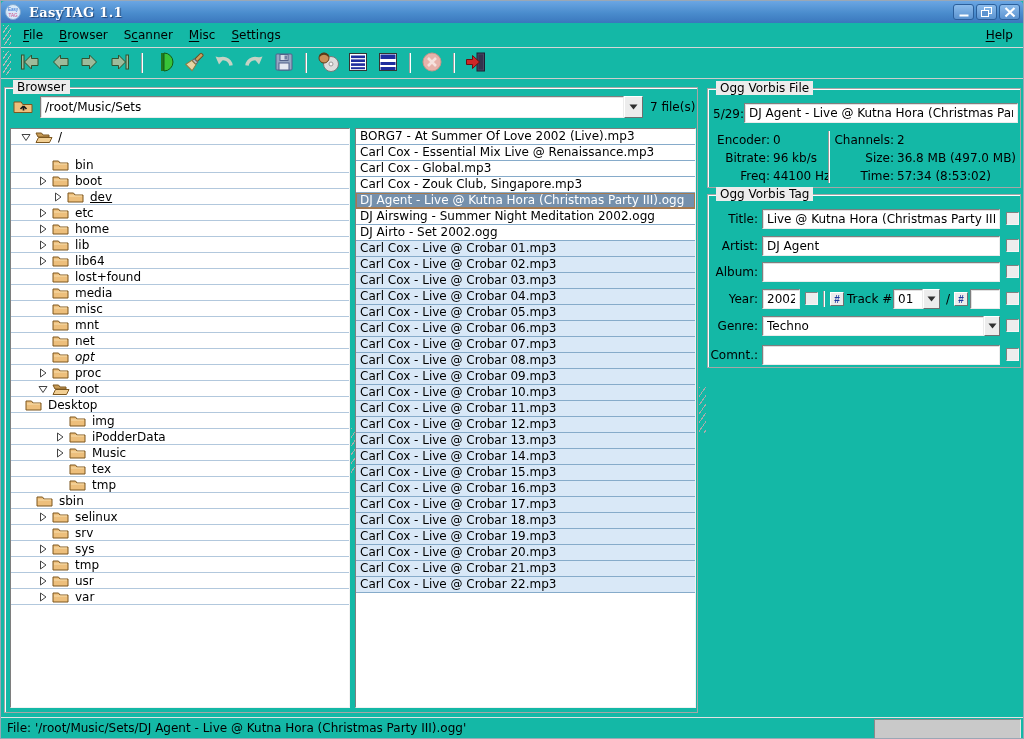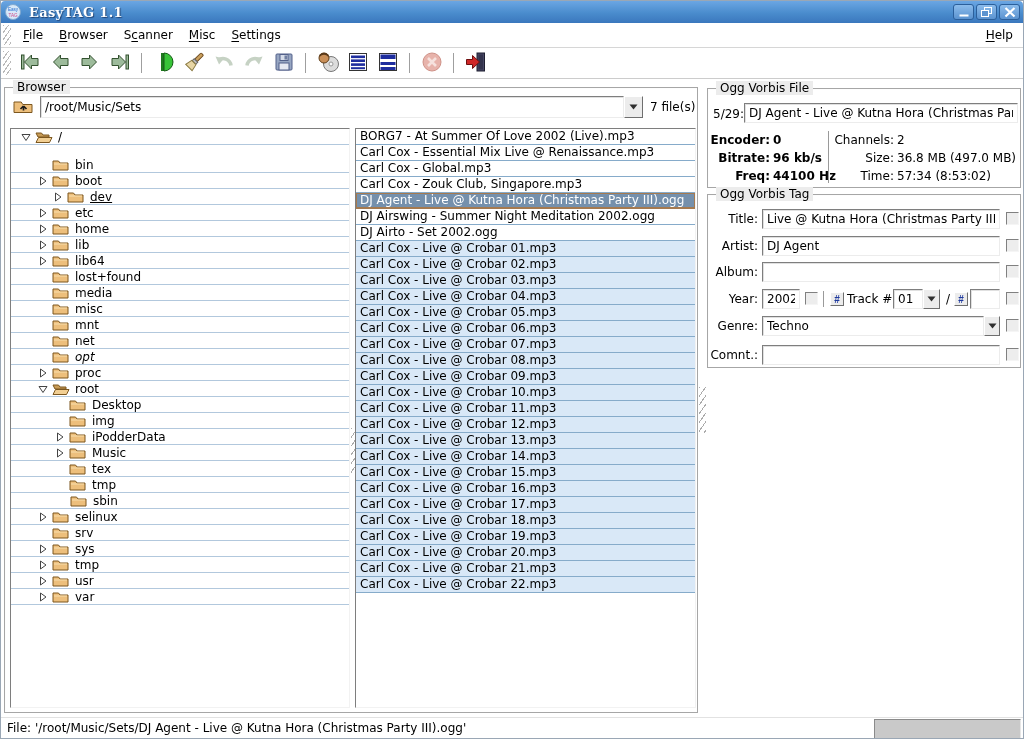--- a/index.html
+++ b/index.html
@@ -1,18 +1,18 @@
 <!DOCTYPE html>
 <html><head>
 <meta charset="utf-8">
 <style>
   * { margin:0; padding:0; box-sizing:border-box; }
   html,body { width:1024px; height:739px; overflow:hidden; }
   body { font-family:"DejaVu Sans","Liberation Sans",sans-serif; font-size:12px; background:#ececec; color:#000; }
-  #window { position:relative; width:1024px; height:739px; background:#ffffff; border:1px solid #9aa7b5; overflow:hidden; }
+  #window { position:relative; width:1024px; height:739px; background:#14b8a6; border:1px solid #9aa7b5; overflow:hidden; }
 
   
   .titlebar { position:absolute; left:0; top:0; width:100%; height:22px;
     background:linear-gradient(180deg,#6ba6e3 0%,#4a8ccd 55%,#3a77bd 100%);
     border-radius:4px 4px 0 0; display:flex; align-items:center; }
   .app-icon { margin-left:4px; width:16px; height:16px; display:inline-flex; }
   .title-text { margin-left:8px; color:#fff; font-family:"DejaVu Serif","Liberation Serif",serif;
     font-weight:bold; font-size:13px; text-shadow:1px 1px 1px rgba(10,30,70,.65); letter-spacing:.3px; }
   .win-btns { position:absolute; right:3px; top:3px; display:flex; gap:2px; }
   .wbtn { width:21px; height:16px; display:flex; align-items:center; justify-content:center;
@@ -64,21 +64,21 @@
   .frow.selected { background:#7590ac; color:#fff; box-shadow:inset 0 0 0 1px #a57a50; border-bottom-color:#a57a50; }
 
   
   .info-frame { left:706px; top:87px; width:314px; height:100px; }
   .idx { position:absolute; left:5px; top:18px; }
   .filename-entry { position:absolute; left:36px; top:14px; width:274px; height:20px; }
   .info-col { position:absolute; top:42px; }
   .info-col .irow { height:18px; line-height:18px; display:flex; }
   .info-col .ilabel { display:inline-block; text-align:right; }
   .info-col .ival { margin-left:3px; white-space:nowrap; }
-  #info-left { left:2px;font-weight:bold; } #info-left .ilabel { width:60px; }
+  #info-left { left:2px; } #info-left .ilabel { width:60px; }
   #info-right { left:126px; } #info-right .ilabel { width:60px; }
   .vsep { width:0; border-left:1px solid #9a9a9a; border-right:1px solid #fff; }
   .info-vsep { position:absolute; left:120px; top:42px; height:52px; }
 
   .tag-frame { left:706px; top:193px; width:314px; height:174px; }
   .tag-row { position:absolute; left:0; width:100%; height:20px; }
   .tlabel { position:absolute; left:0; width:50px; text-align:right; line-height:20px; }
   .tentry { position:absolute; left:54px; top:0; width:238px; height:20px; }
   .checkbox { position:absolute; left:298px; top:3px; width:13px; height:13px; background:#ededed;
     border:1px solid; border-color:#808080 #f5f5f5 #f5f5f5 #808080; }
@@ -465,89 +465,89 @@
             </svg>
           </span>
           <span class="fold">
             <svg width="18" height="13">
               <path d="M1 3h5.5l1.5 2h6v2h-11z" fill="#c79b56" stroke="#7c571f"></path>
               <path d="M3.5 7.5h13.5l-2.5 5H1z" fill="#f2cf93" stroke="#7c571f"></path>
             </svg>
           </span>
           <span>root</span>
         </div>
+        <div class="trow" style="">
+          <span class="exp"></span>
+          <span class="fold">
+            <svg width="17" height="13">
+              <path d="M1 4 L1 12 L16 12 L16 5 L8 5 L6.5 3 L1 3 Z" fill="#edbf7c" stroke="#7c571f"></path>
+              <path d="M2 6h13" stroke="#f8dfae"></path>
+            </svg>
+          </span>
+          <span>Desktop</span>
+        </div>
         <div class="trow" style="padding-left: 44px;">
           <span class="exp"></span>
           <span class="fold">
             <svg width="17" height="13">
               <path d="M1 4 L1 12 L16 12 L16 5 L8 5 L6.5 3 L1 3 Z" fill="#edbf7c" stroke="#7c571f"></path>
               <path d="M2 6h13" stroke="#f8dfae"></path>
             </svg>
           </span>
-          <span>Desktop</span>
+          <span>img</span>
         </div>
         <div class="trow" style="padding-left: 44px;">
-          <span class="exp"></span>
-          <span class="fold">
-            <svg width="17" height="13">
-              <path d="M1 4 L1 12 L16 12 L16 5 L8 5 L6.5 3 L1 3 Z" fill="#edbf7c" stroke="#7c571f"></path>
-              <path d="M2 6h13" stroke="#f8dfae"></path>
-            </svg>
-          </span>
-          <span>img</span>
+          <span class="exp">
+            <svg width="10" height="10">
+              <path d="M2.5 1 L8 5 L2.5 9 Z" fill="#fff" stroke="#444"></path>
+            </svg>
+          </span>
+          <span class="fold">
+            <svg width="17" height="13">
+              <path d="M1 4 L1 12 L16 12 L16 5 L8 5 L6.5 3 L1 3 Z" fill="#edbf7c" stroke="#7c571f"></path>
+              <path d="M2 6h13" stroke="#f8dfae"></path>
+            </svg>
+          </span>
+          <span>iPodderData</span>
         </div>
         <div class="trow" style="padding-left: 44px;">
           <span class="exp">
             <svg width="10" height="10">
               <path d="M2.5 1 L8 5 L2.5 9 Z" fill="#fff" stroke="#444"></path>
             </svg>
           </span>
           <span class="fold">
             <svg width="17" height="13">
               <path d="M1 4 L1 12 L16 12 L16 5 L8 5 L6.5 3 L1 3 Z" fill="#edbf7c" stroke="#7c571f"></path>
               <path d="M2 6h13" stroke="#f8dfae"></path>
             </svg>
           </span>
-          <span>iPodderData</span>
+          <span>Music</span>
         </div>
         <div class="trow" style="padding-left: 44px;">
-          <span class="exp">
-            <svg width="10" height="10">
-              <path d="M2.5 1 L8 5 L2.5 9 Z" fill="#fff" stroke="#444"></path>
-            </svg>
-          </span>
-          <span class="fold">
-            <svg width="17" height="13">
-              <path d="M1 4 L1 12 L16 12 L16 5 L8 5 L6.5 3 L1 3 Z" fill="#edbf7c" stroke="#7c571f"></path>
-              <path d="M2 6h13" stroke="#f8dfae"></path>
-            </svg>
-          </span>
-          <span>Music</span>
+          <span class="exp"></span>
+          <span class="fold">
+            <svg width="17" height="13">
+              <path d="M1 4 L1 12 L16 12 L16 5 L8 5 L6.5 3 L1 3 Z" fill="#edbf7c" stroke="#7c571f"></path>
+              <path d="M2 6h13" stroke="#f8dfae"></path>
+            </svg>
+          </span>
+          <span>tex</span>
         </div>
         <div class="trow" style="padding-left: 44px;">
           <span class="exp"></span>
           <span class="fold">
             <svg width="17" height="13">
               <path d="M1 4 L1 12 L16 12 L16 5 L8 5 L6.5 3 L1 3 Z" fill="#edbf7c" stroke="#7c571f"></path>
               <path d="M2 6h13" stroke="#f8dfae"></path>
             </svg>
           </span>
-          <span>tex</span>
-        </div>
-        <div class="trow" style="padding-left: 44px;">
-          <span class="exp"></span>
-          <span class="fold">
-            <svg width="17" height="13">
-              <path d="M1 4 L1 12 L16 12 L16 5 L8 5 L6.5 3 L1 3 Z" fill="#edbf7c" stroke="#7c571f"></path>
-              <path d="M2 6h13" stroke="#f8dfae"></path>
-            </svg>
-          </span>
           <span>tmp</span>
         </div>
-        <div class="trow" style="padding-left: 45px;">
+        <div class="trow" style="padding-left: 11px;">
           <span class="exp"></span>
           <span class="fold">
             <svg width="17" height="13">
               <path d="M1 4 L1 12 L16 12 L16 5 L8 5 L6.5 3 L1 3 Z" fill="#edbf7c" stroke="#7c571f"></path>
               <path d="M2 6h13" stroke="#f8dfae"></path>
             </svg>
           </span>
           <span>sbin</span>
         </div>
         <div class="trow" style="padding-left: 27px;">

